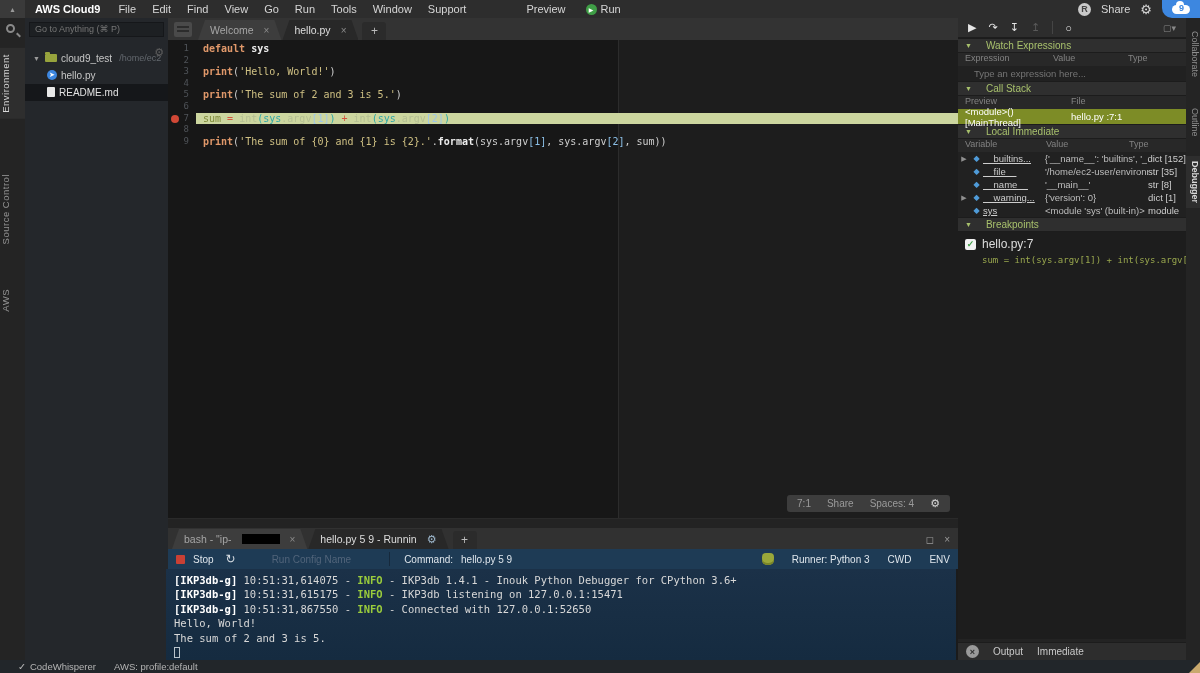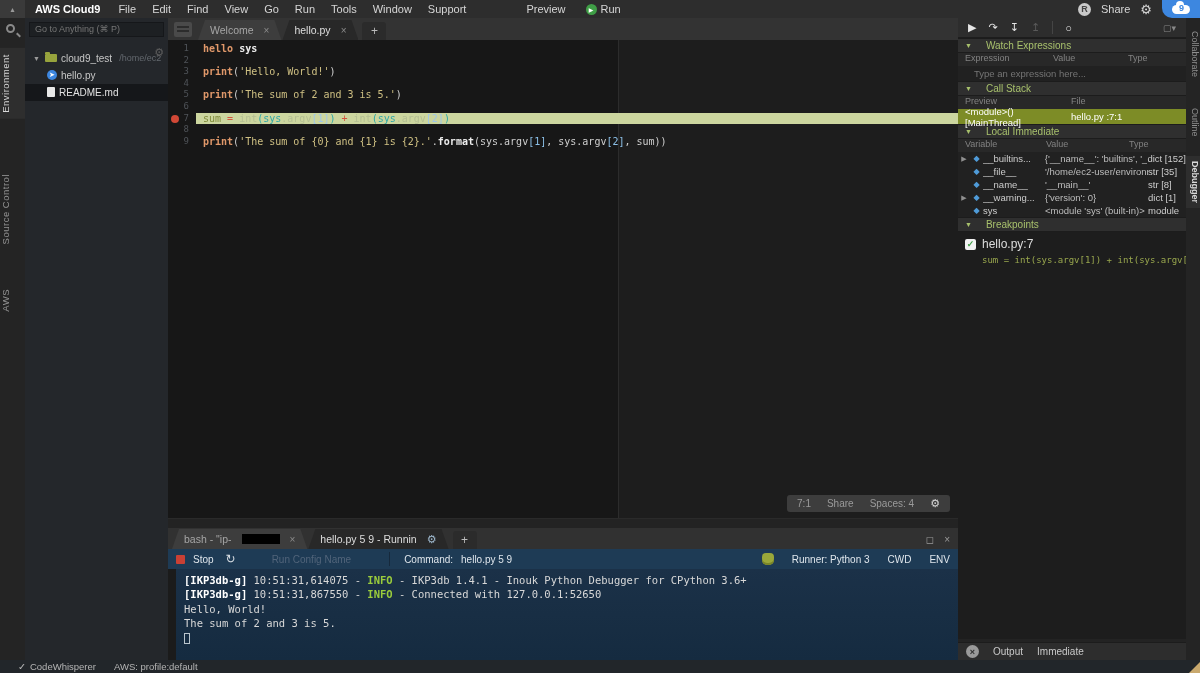--- a/index.html
+++ b/index.html
@@ -110,21 +110,21 @@
   .win-ico { font-size:10px; }
   #run-toolbar { left:168px; top:549px; width:790px; height:20px; background:#1e3b55;
     display:flex; align-items:center; color:#dfe6ec; font-size:10px; gap:8px; padding:0 8px; }
   .stop-sq { width:9px; height:9px; background:#c94034; border-radius:1px; }
   #refresh-ico { color:#d8dee4; font-size:12px; margin:0 4px; }
   #runcfg { color:#51647a; margin:0 24px; }
   #cmd-sep { width:1px; height:14px; background:#16293c; margin:0 6px; }
   #rt-right { margin-left:auto; display:flex; align-items:center; gap:18px; }
   #bug-ico { width:12px; height:12px; background:#9aa83a; border-radius:4px 4px 5px 5px;
     box-shadow:inset 0 -2px 0 #7a8628; }
-  #terminal { left:176px; top:569px; width:790px; height:91px;
+  #terminal { left:166px; top:569px; width:790px; height:91px;
     background:linear-gradient(#1b3148,#152b40); font-family:"DejaVu Sans Mono",monospace;
     font-size:10.5px; color:#d8d8d8; padding:4px 8px; line-height:14.4px; }
   .t-b { color:#ffffff; font-weight:bold; }
   .t-g { color:#9acc3c; font-weight:bold; }
   .t-n { color:#d8d8d8; }
   .t-cursor { display:inline-block; width:6px; height:11px; border:1px solid #b9c4cc; vertical-align:-2px; }
 
   
   #right-panel { left:958px; top:18px; width:228px; height:624px; background:#232323;
     color:#c9c9c9; font-size:10px; }
@@ -144,21 +144,21 @@
   .c-expr { padding-left:7px; width:95px; }
   .c-val { width:75px; }
   .c-type { flex:1; }
   #watch-input { background:transparent; border:0; color:#8a8a8a; font-size:9.5px;
     padding-left:16px; width:200px; font-family:"Liberation Sans",sans-serif; }
   .cs-func { padding-left:7px; width:113px; }
   .cs-file { flex:1; }
   .frame-active { background:#7d8c26; color:#fff; }
   .lv-arrow { width:12px; text-align:center; color:#8f8f8f; font-size:7px; }
   .lv-diamond { width:13px; color:#4f9bd8; font-size:8px; text-align:center; }
-  .lv-name { width:62px; color:#cdcdcd; white-space:nowrap; overflow:hidden; }
+  .lv-name { width:62px; color:#cdcdcd; white-space:nowrap; overflow:hidden;text-decoration:underline; }
   .lv-val { width:103px; color:#bdbdbd; white-space:nowrap; overflow:hidden; }
   .lv-type { flex:1; color:#cdcdcd; white-space:nowrap; }
   .lv-row { height:13px; display:flex; align-items:center; font-size:9.5px; background:#212121; }
   #bp-item { background:#1d1d1d; padding:5px 0 6px 7px; }
   #bp-top { display:flex; align-items:center; gap:6px; }
   #bp-check { width:11px; height:11px; background:#f2f2f2; border-radius:2px; color:#3f9e46;
     font-size:9px; font-weight:bold; display:flex; align-items:center; justify-content:center; }
   #bp-label { color:#dcdcdc; font-size:12px; }
   #bp-code { color:#9aa84e; font-family:"DejaVu Sans Mono",monospace; font-size:9px;
     padding:4px 0 0 17px; white-space:pre; }
@@ -256,21 +256,21 @@
     <span class="tab-x">×</span>
   </div>
   <div class="plus-tab">+</div>
 </div>
 
 <div id="editor" class="abs">
   <div id="margin-zone"></div>
   <div id="code-lines">
       <div class="code-row">
         <span class="gut"><span>1</span></span>
-        <span class="code-text"><span class="tk-kw">hello </span><span class="tk-id">sys</span></span>
+        <span class="code-text"><span class="tk-kw">default </span><span class="tk-id">sys</span></span>
       </div>
       <div class="code-row">
         <span class="gut"><span>2</span></span>
         <span class="code-text"></span>
       </div>
       <div class="code-row">
         <span class="gut"><span>3</span></span>
         <span class="code-text"><span class="tk-kw">print</span><span class="tk-pl">(</span><span class="tk-str">'Hello, World!'</span><span class="tk-pl">)</span></span>
       </div>
       <div class="code-row">
@@ -335,20 +335,21 @@
   <div id="rt-right">
     <span id="bug-ico"></span>
     <span>Runner: Python 3</span>
     <span>CWD</span>
     <span>ENV</span>
   </div>
 </div>
 
 <div id="terminal" class="abs">
     <div class="term-line"><span class="t-b">[IKP3db-g]</span><span class="t-n"> 10:51:31,614075 - </span><span class="t-g">INFO</span><span class="t-n"> - IKP3db 1.4.1 - Inouk Python Debugger for CPython 3.6+</span></div>
+    <div class="term-line"><span class="t-b">[IKP3db-g]</span><span class="t-n"> 10:51:31,615175 - </span><span class="t-g">INFO</span><span class="t-n"> - IKP3db listening on 127.0.0.1:15471</span></div>
     <div class="term-line"><span class="t-b">[IKP3db-g]</span><span class="t-n"> 10:51:31,867550 - </span><span class="t-g">INFO</span><span class="t-n"> - Connected with 127.0.0.1:52650</span></div>
     <div class="term-line"><span class="t-n">Hello, World!</span></div>
     <div class="term-line"><span class="t-n">The sum of 2 and 3 is 5.</span></div>
     <div class="term-line"><span class="t-cursor"></span></div>
   </div>
 
 <div id="right-panel" class="abs">
   <div id="dbg-toolbar">
     <span class="dbg-ico">▶</span>
     <span class="dbg-ico">↷</span>

